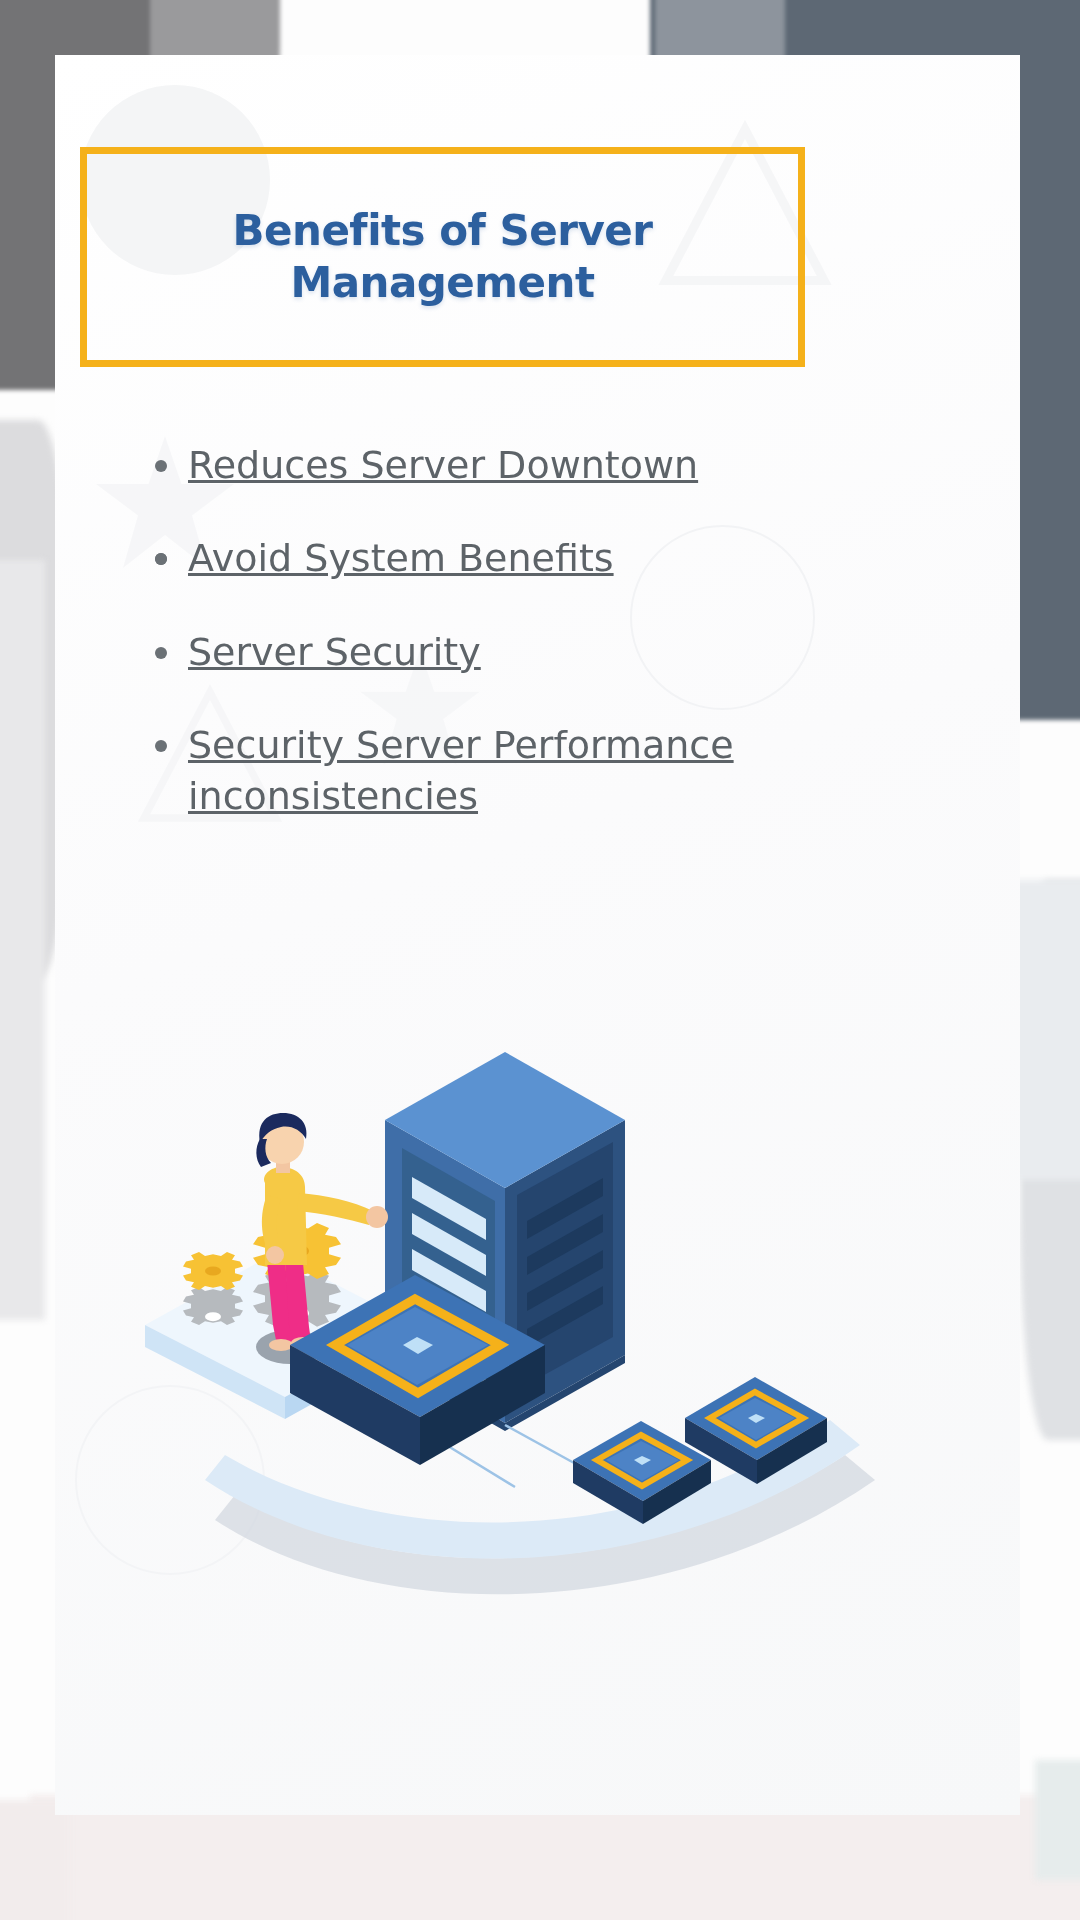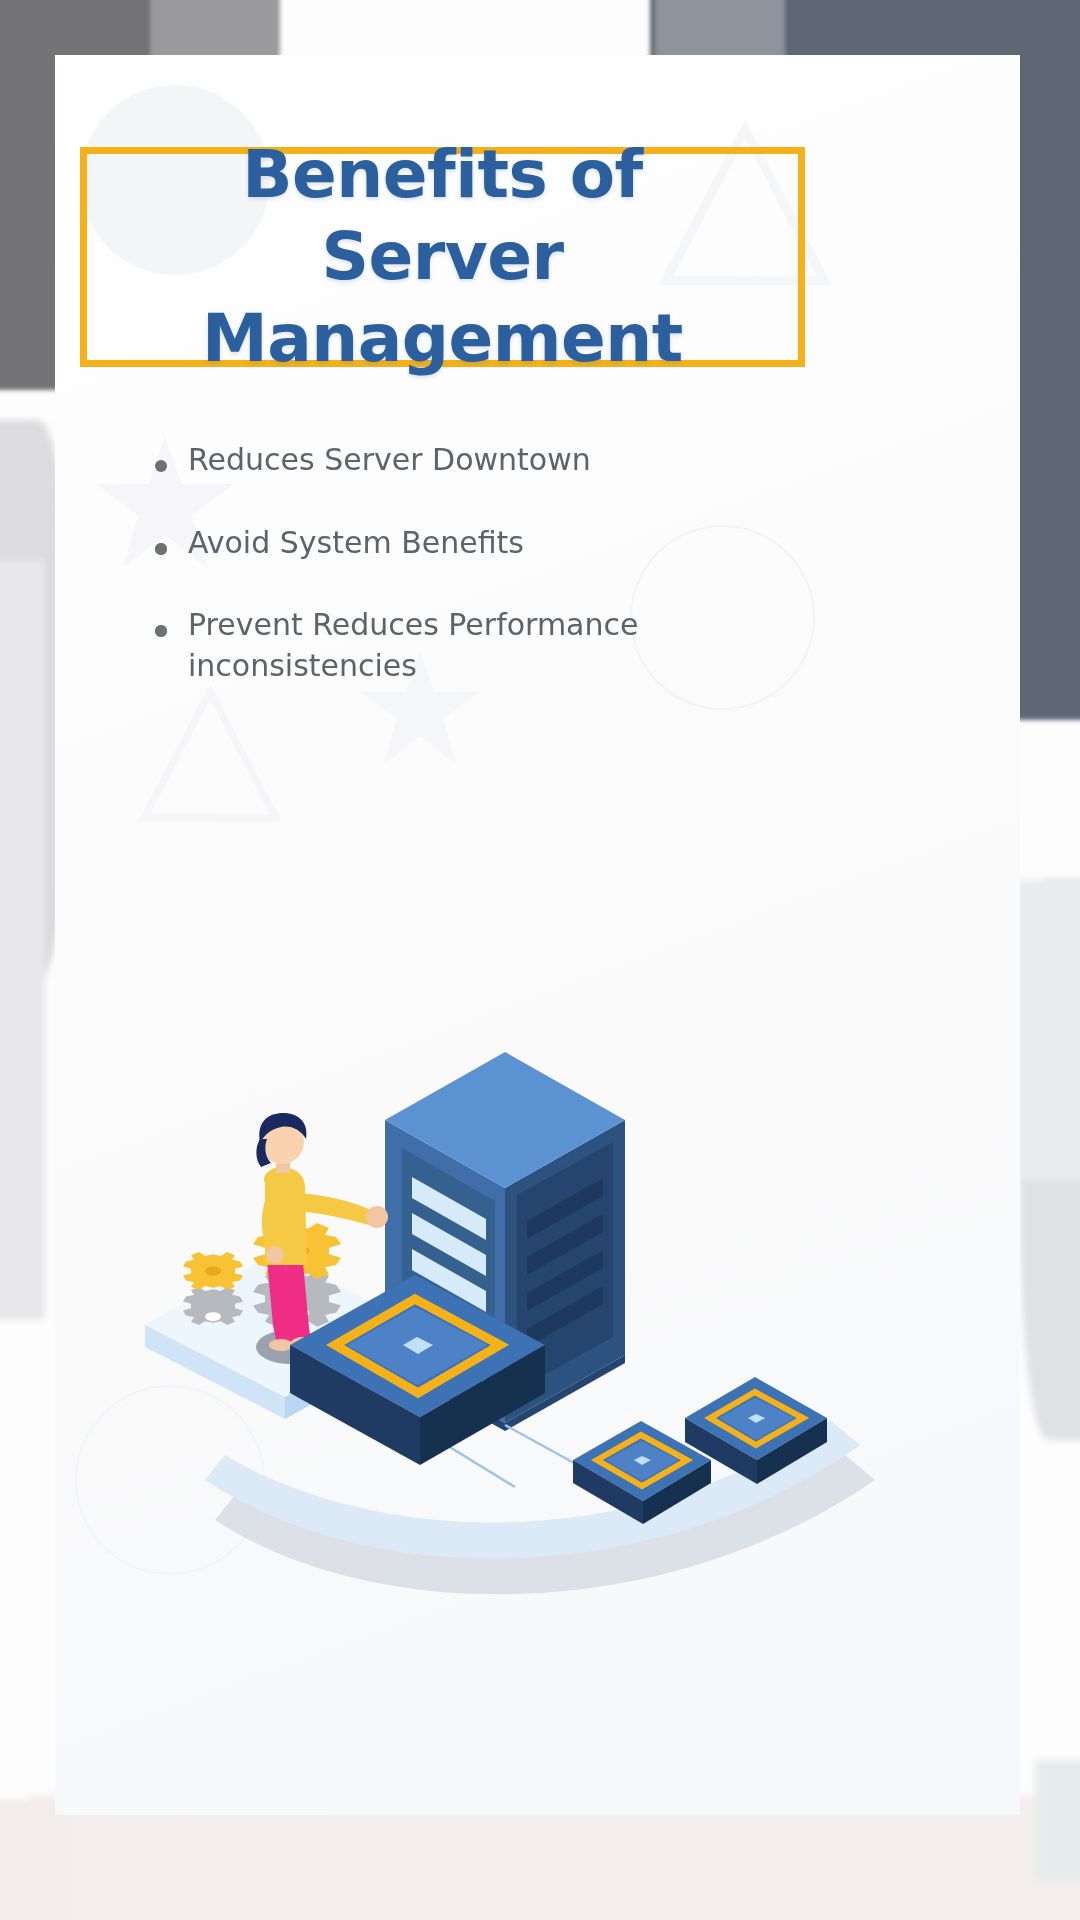--- a/index.html
+++ b/index.html
@@ -60,43 +60,44 @@
   
   .title-box{
     position:absolute; left:25px; top:92px; width:725px; height:220px;
     border:7px solid #f5b11a;
     display:flex; align-items:center; justify-content:center;
     background:transparent;
   }
   .title-text{
     font-family:"DejaVu Sans", sans-serif;
     font-weight:700;
-    font-size:66px;
+    font-size:42px;
     line-height:1.24;
     color:#2c5f9e;
     text-align:center;
     letter-spacing:-0.5px;
     text-shadow:0 2px 4px rgba(44,95,158,.18);
     padding:0 28px;
   }
 
   
   .bullets{
     position:absolute; left:48px; top:385px; width:840px;
     list-style:none;
   }
   .bullets li{
     position:relative;
     font-family:"DejaVu Sans", sans-serif;
-    font-size:30px;
+    font-size:38px;
     line-height:1.35;
     color:#5d6368;
     padding-left:85px;
     margin-bottom:42px;
     max-width:660px;
+    text-decoration:underline;
   }
   .bullets li .dot{
     position:absolute; left:52px; top:20px;
     width:12px; height:12px; border-radius:50%; background:#6b7176;
   }
 
   
   .illus{ position:absolute; left:30px; top:970px; width:900px; height:600px; }
   .illus svg{ display:block; width:100%; height:100%; }
 </style>
@@ -148,24 +149,25 @@
     </li>
     <li>
       <span class="dot"></span>
     </li>
     <li>
       <span class="dot"></span>
       <span>Avoid System Benefits</span>
     </li>
     <li>
       <span class="dot"></span>
-    </li>
-    <li>
-      <span class="dot"></span>
-      <span>Prevent Reduces Performance inconsistencies</span>
+      <span>Server Security</span>
+    </li>
+    <li>
+      <span class="dot"></span>
+      <span>Security Server Performance inconsistencies</span>
     </li>
   </ul>
 
   <div class="illus">
     <svg viewBox="0 0 900 600">
 
       <path d="M150 470 C 300 560 560 560 760 430 L 790 455 C 580 600 290 600 130 495 Z" fill="#d3d8e0" opacity=".75"></path>
       <path d="M140 430 C 300 525 560 525 745 395 L 775 420 C 570 565 285 565 120 455 Z" fill="#dceaf7"></path>
 
       <g>

